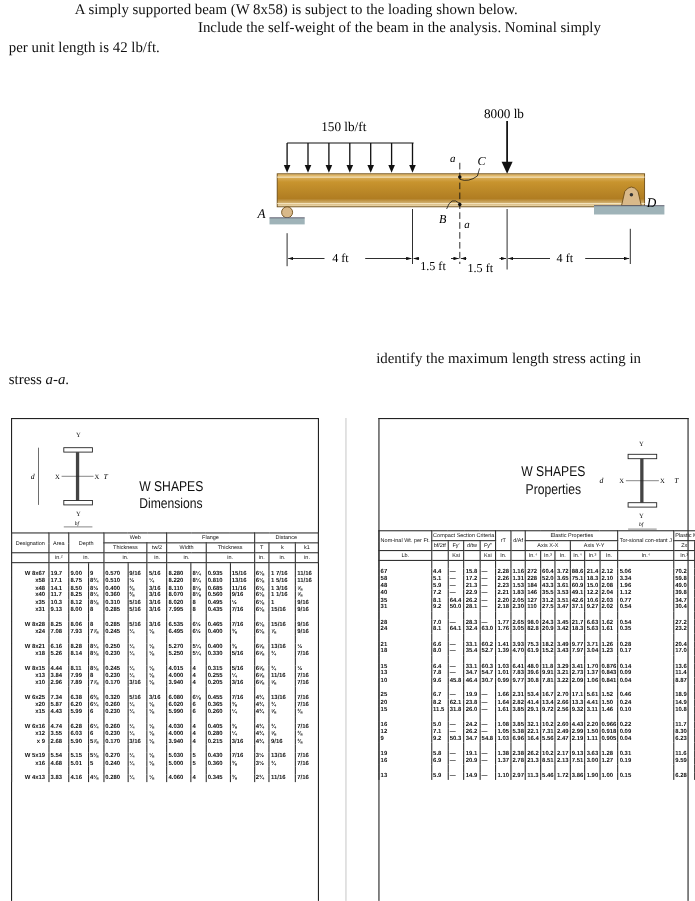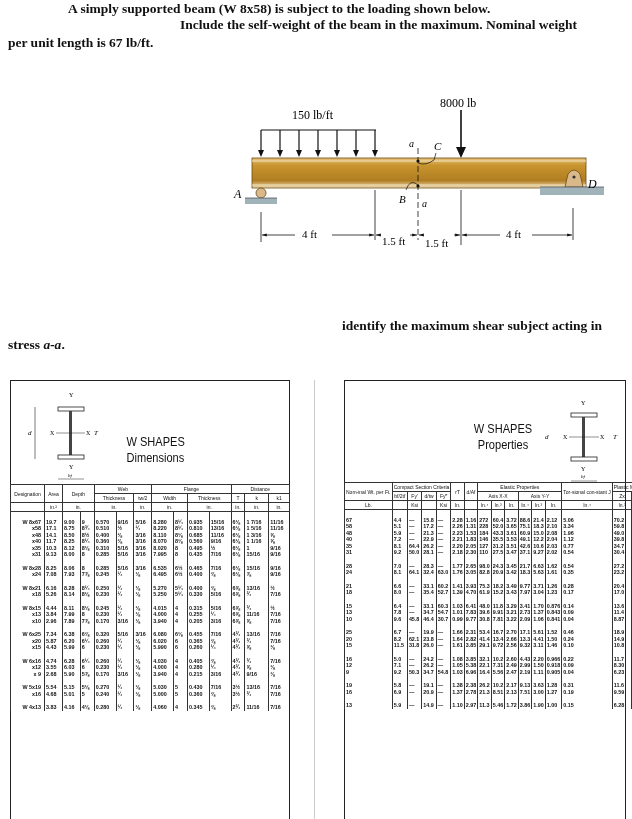--- a/index.html
+++ b/index.html
@@ -1,36 +1,36 @@
 <!DOCTYPE html>
 <html><head>
 <meta charset="utf-8">
 <style>
   * { box-sizing: border-box; margin: 0; padding: 0; }
   body { width: 632px; height: 819px; background: #fff; font-family: "Liberation Serif", serif; color: #111; position: relative; overflow: hidden; }
   .abs { position: absolute; }
-  .prob { font-size: 13.5px; line-height: 17px; white-space: nowrap; font-weight: bold; }
+  .prob { font-size: 13.5px; line-height: 17px; white-space: nowrap; }
   .diagram { left: 210px; top: 90px; width: 422px; height: 170px; }
   .diagram text { font-family: "Liberation Serif", serif; }
   .panel { border: 1.5px solid #222; background: #fff; }
   .panel-title { font-family: "Liberation Sans", sans-serif; font-size: 13px; line-height: 16px; text-align: center; font-weight: normal; transform: scaleX(0.85); }
   table.t { border-collapse: collapse; font-family: "Liberation Sans", sans-serif; font-size: 5.4px; font-weight: bold; color: #111; position: absolute; }
   table.t td, table.t th { border-left: 1px solid #333; padding: 0 1px; white-space: nowrap; line-height: 6.5px; text-align: left; }
   table.t th { font-weight: normal; font-size: 5px; text-align: center; border: 1px solid #333; line-height: 6px; padding: 1px; }
   table.t tr.units th { font-size: 5px; }
   table.t tr.gap td { height: 7px; }
   table.t td.des { text-align: right; padding-right: 3px; }
   .scan-left { left: 314px; top: 380px; width: 1px; height: 439px; background: #ccc; }
 </style>
 </head>
 <body>
 
 <div class="abs prob" style="left:68px; top:0px;">A simply supported beam (W 8x58) is subject to the loading shown below.</div>
-<div class="abs prob" style="left:180px; top:16px;">Include the self-weight of the beam in the maximum. Nominal weight</div>
-<div class="abs prob" style="left:8px; top:34px;">per unit length is 67 lb/ft.</div>
+<div class="abs prob" style="left:180px; top:16px;">Include the self-weight of the beam in the analysis. Nominal simply</div>
+<div class="abs prob" style="left:8px; top:34px;">per unit length is 42 lb/ft.</div>
 
 <svg class="abs diagram" viewBox="0 0 422 170" width="422" height="170">
   <defs>
     <linearGradient id="beamGrad" x1="0" y1="0" x2="0" y2="1">
       <stop offset="0" stop-color="#e7c27a"></stop>
       <stop offset="0.25" stop-color="#c8942e"></stop>
       <stop offset="0.75" stop-color="#b07d22"></stop>
       <stop offset="1" stop-color="#f0dfb8"></stop>
     </linearGradient>
     <marker id="arr" markerWidth="6" markerHeight="6" refX="3" refY="5" orient="0">
@@ -115,21 +115,21 @@
     <line x1="244" y1="145" x2="250" y2="145" marker-end="url(#dimR)"></line>
     <line x1="252" y1="145" x2="290" y2="145" marker-start="url(#dimL)"></line>
     <line x1="322" y1="145" x2="362" y2="145" marker-end="url(#dimR)"></line>
   </g>
   <text x="92" y="148" font-size="11">4 ft</text>
   <text x="172" y="155" font-size="11">1.5 ft</text>
   <text x="215" y="157" font-size="11">1.5 ft</text>
   <text x="296" y="148" font-size="11">4 ft</text>
 </svg>
 
-<div class="abs prob" style="left:342px; top:317px;">identify the maximum shear subject acting in</div>
+<div class="abs prob" style="left:342px; top:317px;">identify the maximum length stress acting in</div>
 <div class="abs prob" style="left:8px; top:336px;"><span>stress </span><i>a-a</i><span>.</span></div>
 
 <div class="abs panel" style="left:10px; top:380px; width:280px; height:439px; border-bottom:none;">
   <svg class="abs" style="left:12px; top:4px;" width="80" height="100">
     <rect x="35" y="22" width="26" height="4" fill="#fff" stroke="#222" stroke-width="0.8"></rect>
     <rect x="46" y="26" width="3" height="44" fill="#444"></rect>
     <rect x="35" y="70" width="26" height="4" fill="#fff" stroke="#222" stroke-width="0.8"></rect>
     <line x1="12" y1="22" x2="12" y2="74" stroke="#222" stroke-width="0.6"></line>
     <text x="5" y="50" font-size="7" font-style="italic">d</text>
     <text x="27" y="50" font-size="6">X</text>

